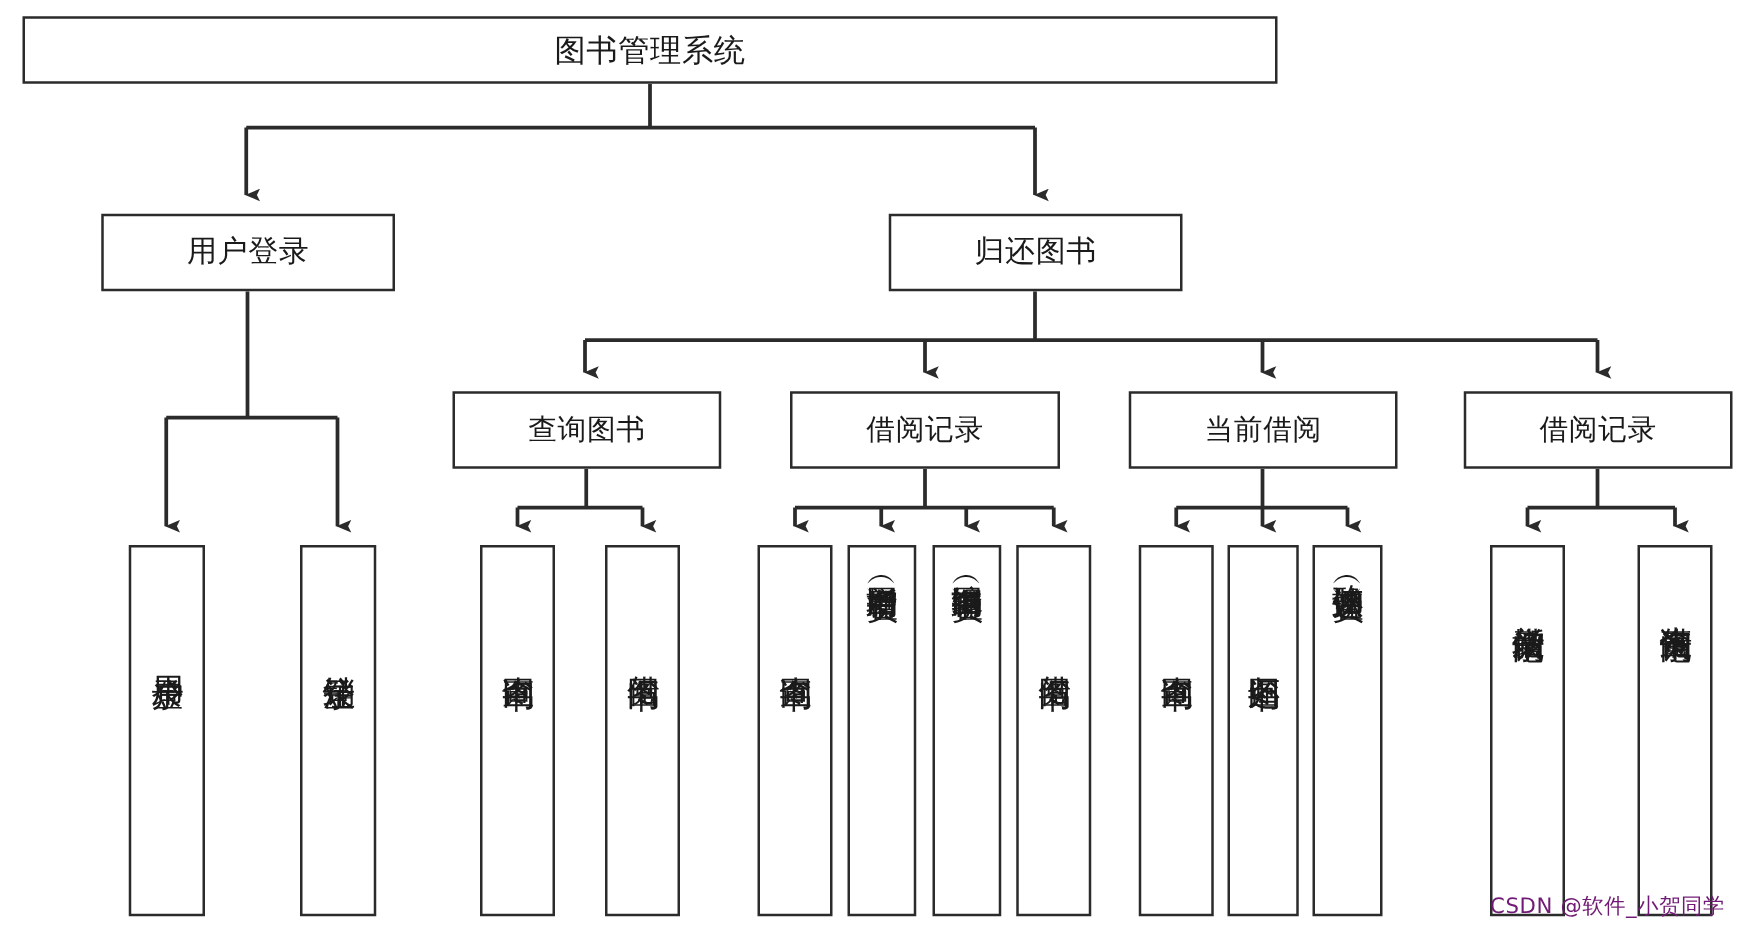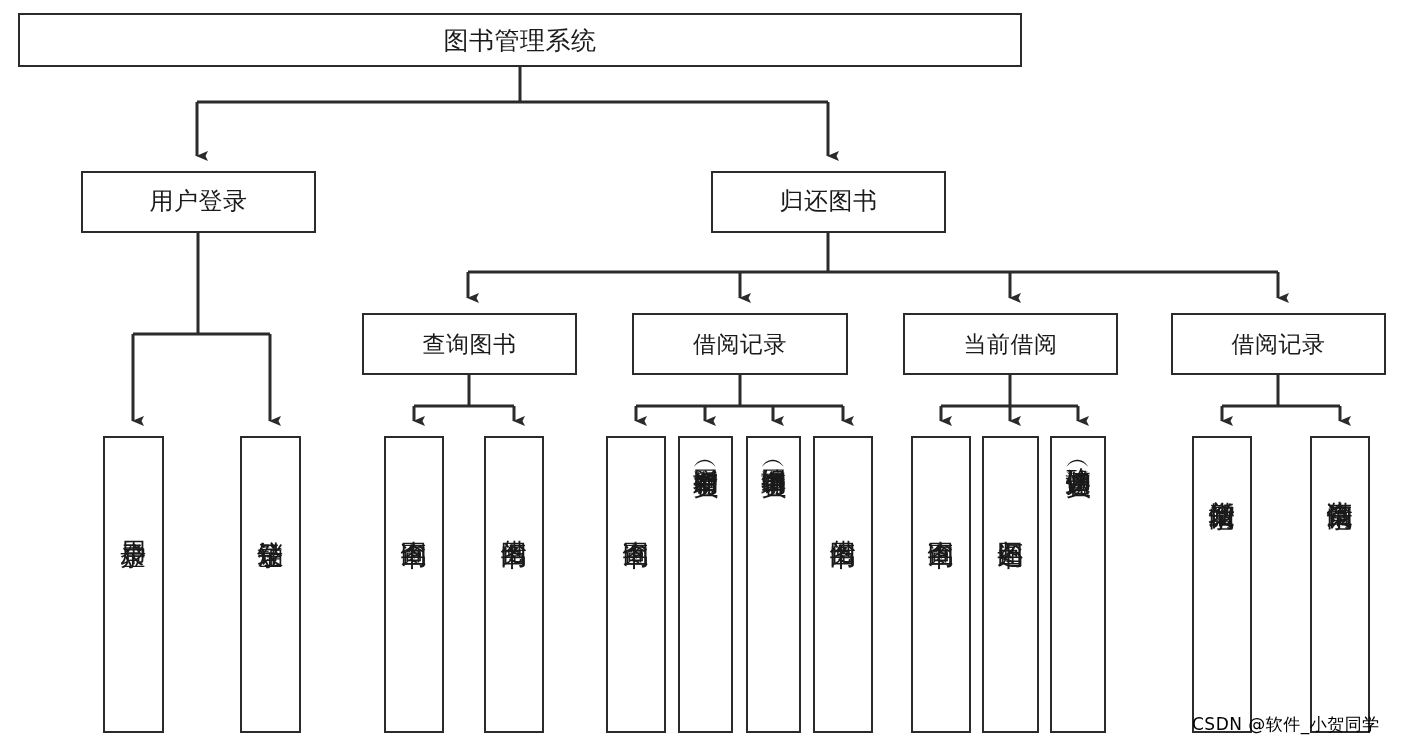--- a/index.html
+++ b/index.html
@@ -56,21 +56,21 @@
     text-orientation: upright;
     font-size: 26px;
     line-height: 1.02;
     letter-spacing: 1px;
     white-space: nowrap;
   }
   .node-leaf.tight .label { font-size: 25px; }
   .watermark {
     position: absolute;
     font-size: 17px;
-    color: #000000;
+    color: #701a75;
     letter-spacing: 0.5px;
     white-space: nowrap;
     font-family: "DejaVu Sans", "Liberation Sans", sans-serif;
   }
 </style>
 </head>
 <body>
 
 <div id="canvas">
 

